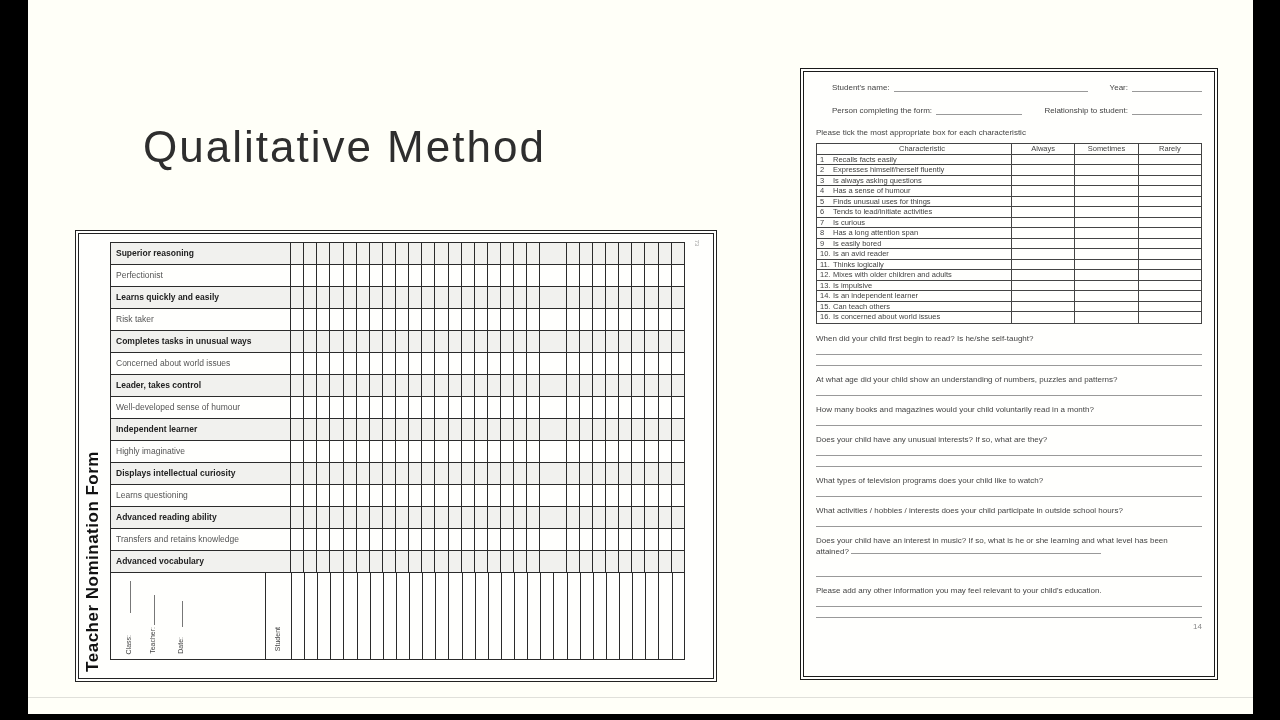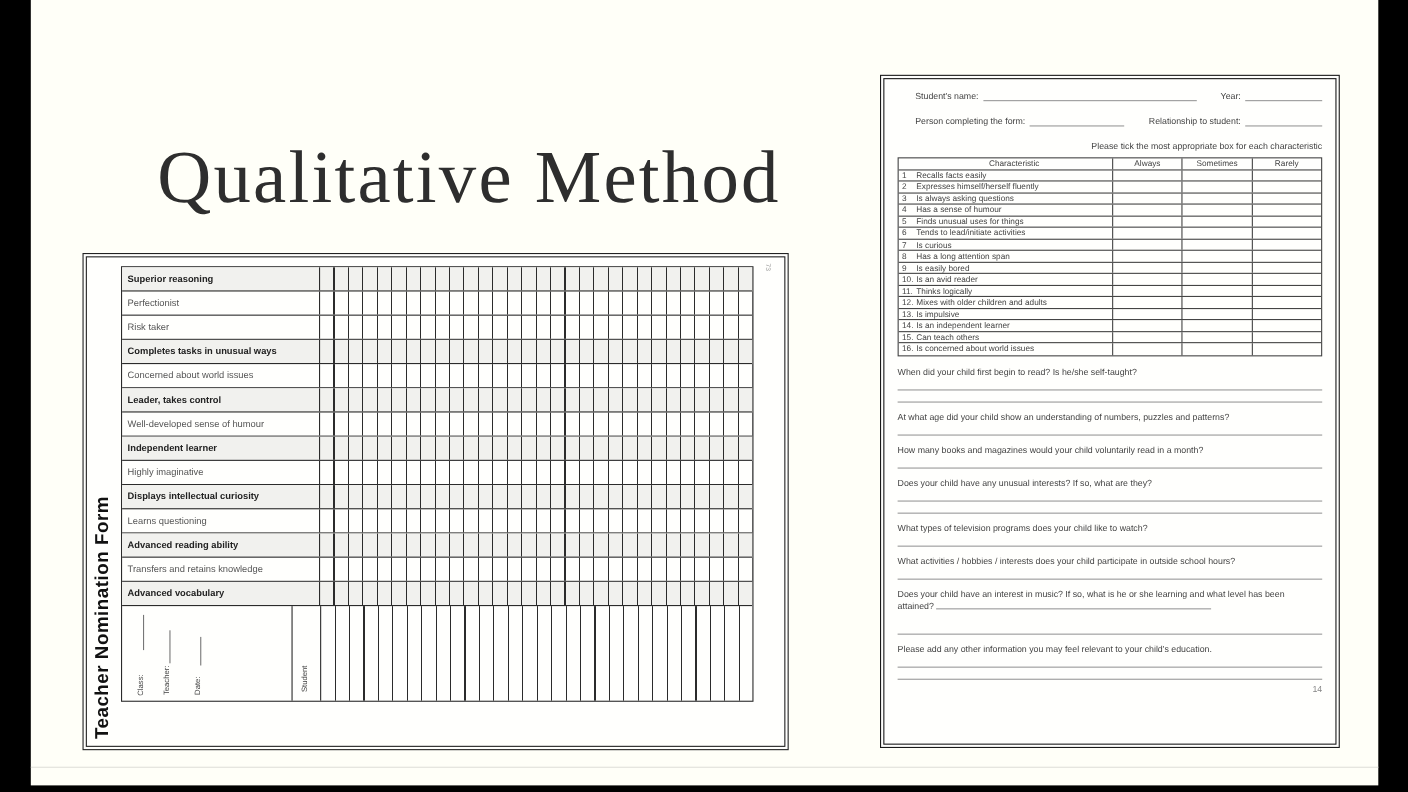--- a/index.html
+++ b/index.html
@@ -5,21 +5,21 @@
   * { margin:0; padding:0; box-sizing:border-box; }
   html,body { width:1280px; height:720px; overflow:hidden; }
   body { background:#fffff8; font-family:"Liberation Sans", sans-serif; color:#333; position:relative; }
 
   .bar { position:absolute; background:#000; }
   .bar-left { left:0; top:0; width:28px; height:720px; }
   .bar-right { left:1253px; top:0; width:27px; height:720px; }
   .bar-bottom { left:0; top:714px; width:1280px; height:6px; }
   .edge-line { position:absolute; left:28px; top:697px; width:1225px; height:1px; background:#e0e0da; }
 
-  .slide-title { position:absolute; left:143px; top:122px; font-size:68px; letter-spacing:2px; color:#2e2e2e; font-weight:400;font-family:Liberation Serif, serif; }
+  .slide-title { position:absolute; left:143px; top:122px; font-size:44px; letter-spacing:2px; color:#2e2e2e; font-weight:400; }
 
   
   .tform { position:absolute; left:75px; top:230px; width:642px; height:452px; border:4px double #222; background:#fffffd; }
   .t-sidebar { position:absolute; left:4px; bottom:6px; writing-mode:vertical-rl; transform:rotate(180deg); font-size:17px; font-weight:bold; color:#111; letter-spacing:.5px; }
   .t-corner { position:absolute; right:12px; top:6px; font-size:6px; color:#999; transform:rotate(90deg); }
   .t-table { position:absolute; left:31px; top:8px; width:575px; border:1px solid #2b2b2b; }
   .trow { display:flex; height:22px; border-bottom:1px solid #2b2b2b; }
   .trow:last-child { border-bottom:none; }
   .tlabel { width:180px; border-right:1px solid #2b2b2b; font-size:8.5px; line-height:21px; padding-left:5px; color:#555; white-space:nowrap; overflow:hidden; }
   .trow.b { background:#f1f1ee; }
@@ -37,21 +37,21 @@
   .vlab.st { left:8px; bottom:8px; }
   .tb-grid { flex:1; background:repeating-linear-gradient(90deg, transparent 0, transparent 12.125px, #2b2b2b 12.125px, #2b2b2b 13.125px); }
 
   
   .pform { position:absolute; left:800px; top:68px; width:418px; height:612px; border:4px double #1a1a1a; background:#fffffd; padding:10px 12px 6px 12px; font-size:8px; color:#444; }
   .p-title { font-size:15.5px; font-weight:bold; color:#111; margin-bottom:10px; letter-spacing:.2px; }
   .frow { display:flex; align-items:flex-end; margin-bottom:13px; }
   .frow span { white-space:nowrap;padding-left:16px; }
   .bl { border-bottom:1px solid #999; height:10px; flex:1; margin:0 6px 0 4px; }
   .bl.short { flex:0 0 70px; margin-right:0; }
-  .instruction { margin-bottom:6px;text-align:right; }
+  .instruction { margin-bottom:6px; }
   .ptable { border:1px solid #444; margin-bottom:10px; }
   .pr { display:flex; height:10.5px; border-bottom:1px solid #444; font-size:7.5px; line-height:9.5px; }
   .pr:last-child { border-bottom:none; }
   .pn { width:16px; padding-left:3px; }
   .plab { flex:1; white-space:nowrap; overflow:hidden; }
   .pc { width:16.5%; border-left:1px solid #444; }
   .ph { text-align:center; }
   .ph .plab { text-align:center; }
   .q { margin-top:9px; }
   .q p { line-height:10px; }
@@ -75,20 +75,24 @@
 
   <div class="t-table">
     <div class="trow b">
         <div class="tlabel">Superior reasoning</div>
         <div class="tgrid"></div>
       </div>
     <div class="trow">
         <div class="tlabel">Perfectionist</div>
         <div class="tgrid"></div>
       </div>
+    <div class="trow b">
+        <div class="tlabel">Learns quickly and easily</div>
+        <div class="tgrid"></div>
+      </div>
     <div class="trow">
         <div class="tlabel">Risk taker</div>
         <div class="tgrid"></div>
       </div>
     <div class="trow b">
         <div class="tlabel">Completes tasks in unusual ways</div>
         <div class="tgrid"></div>
       </div>
     <div class="trow">
         <div class="tlabel">Concerned about world issues</div>

